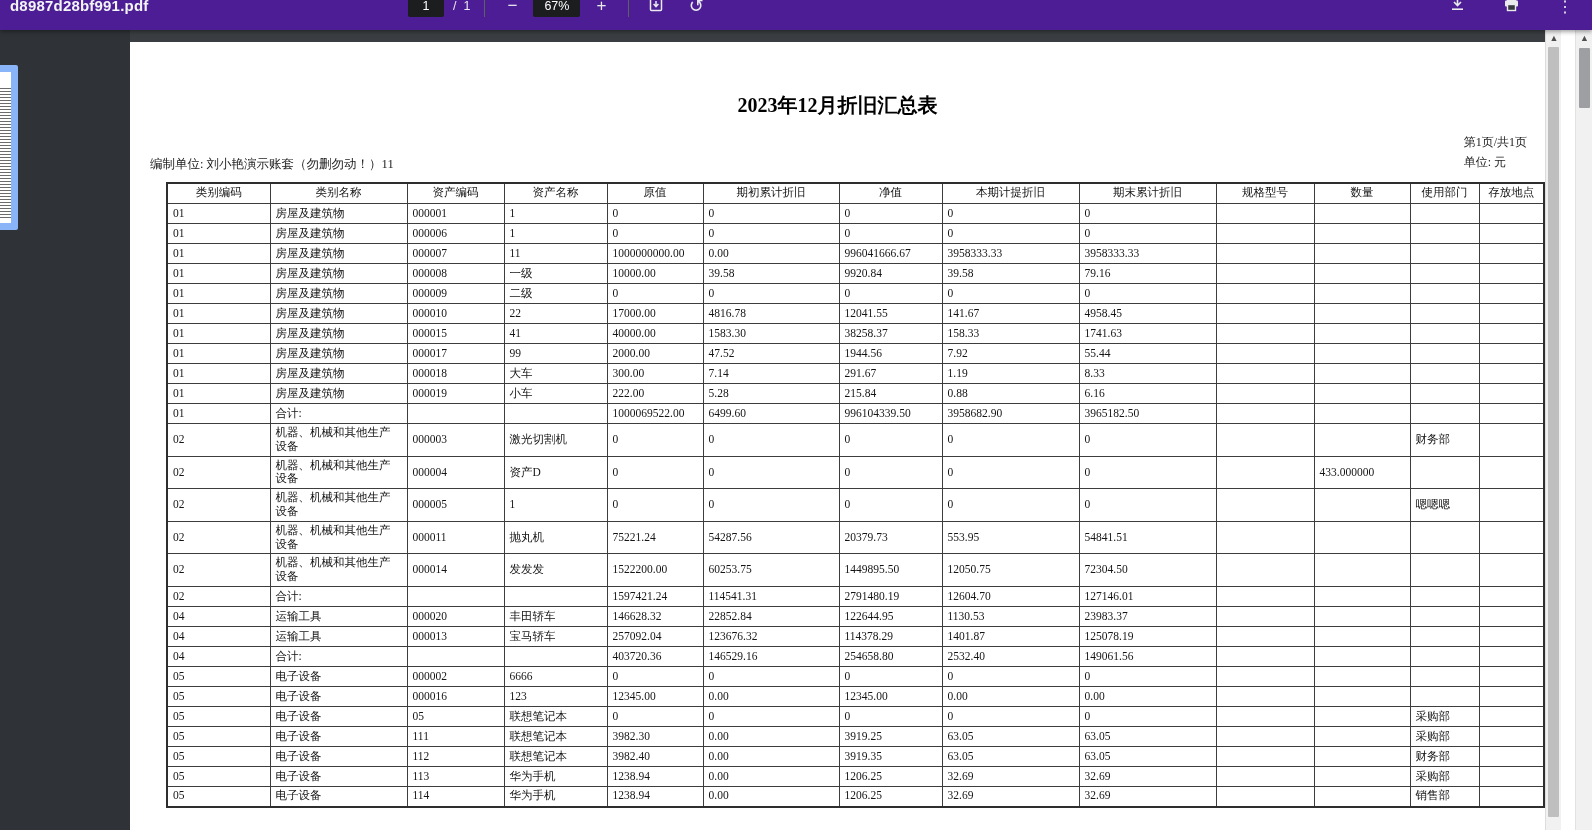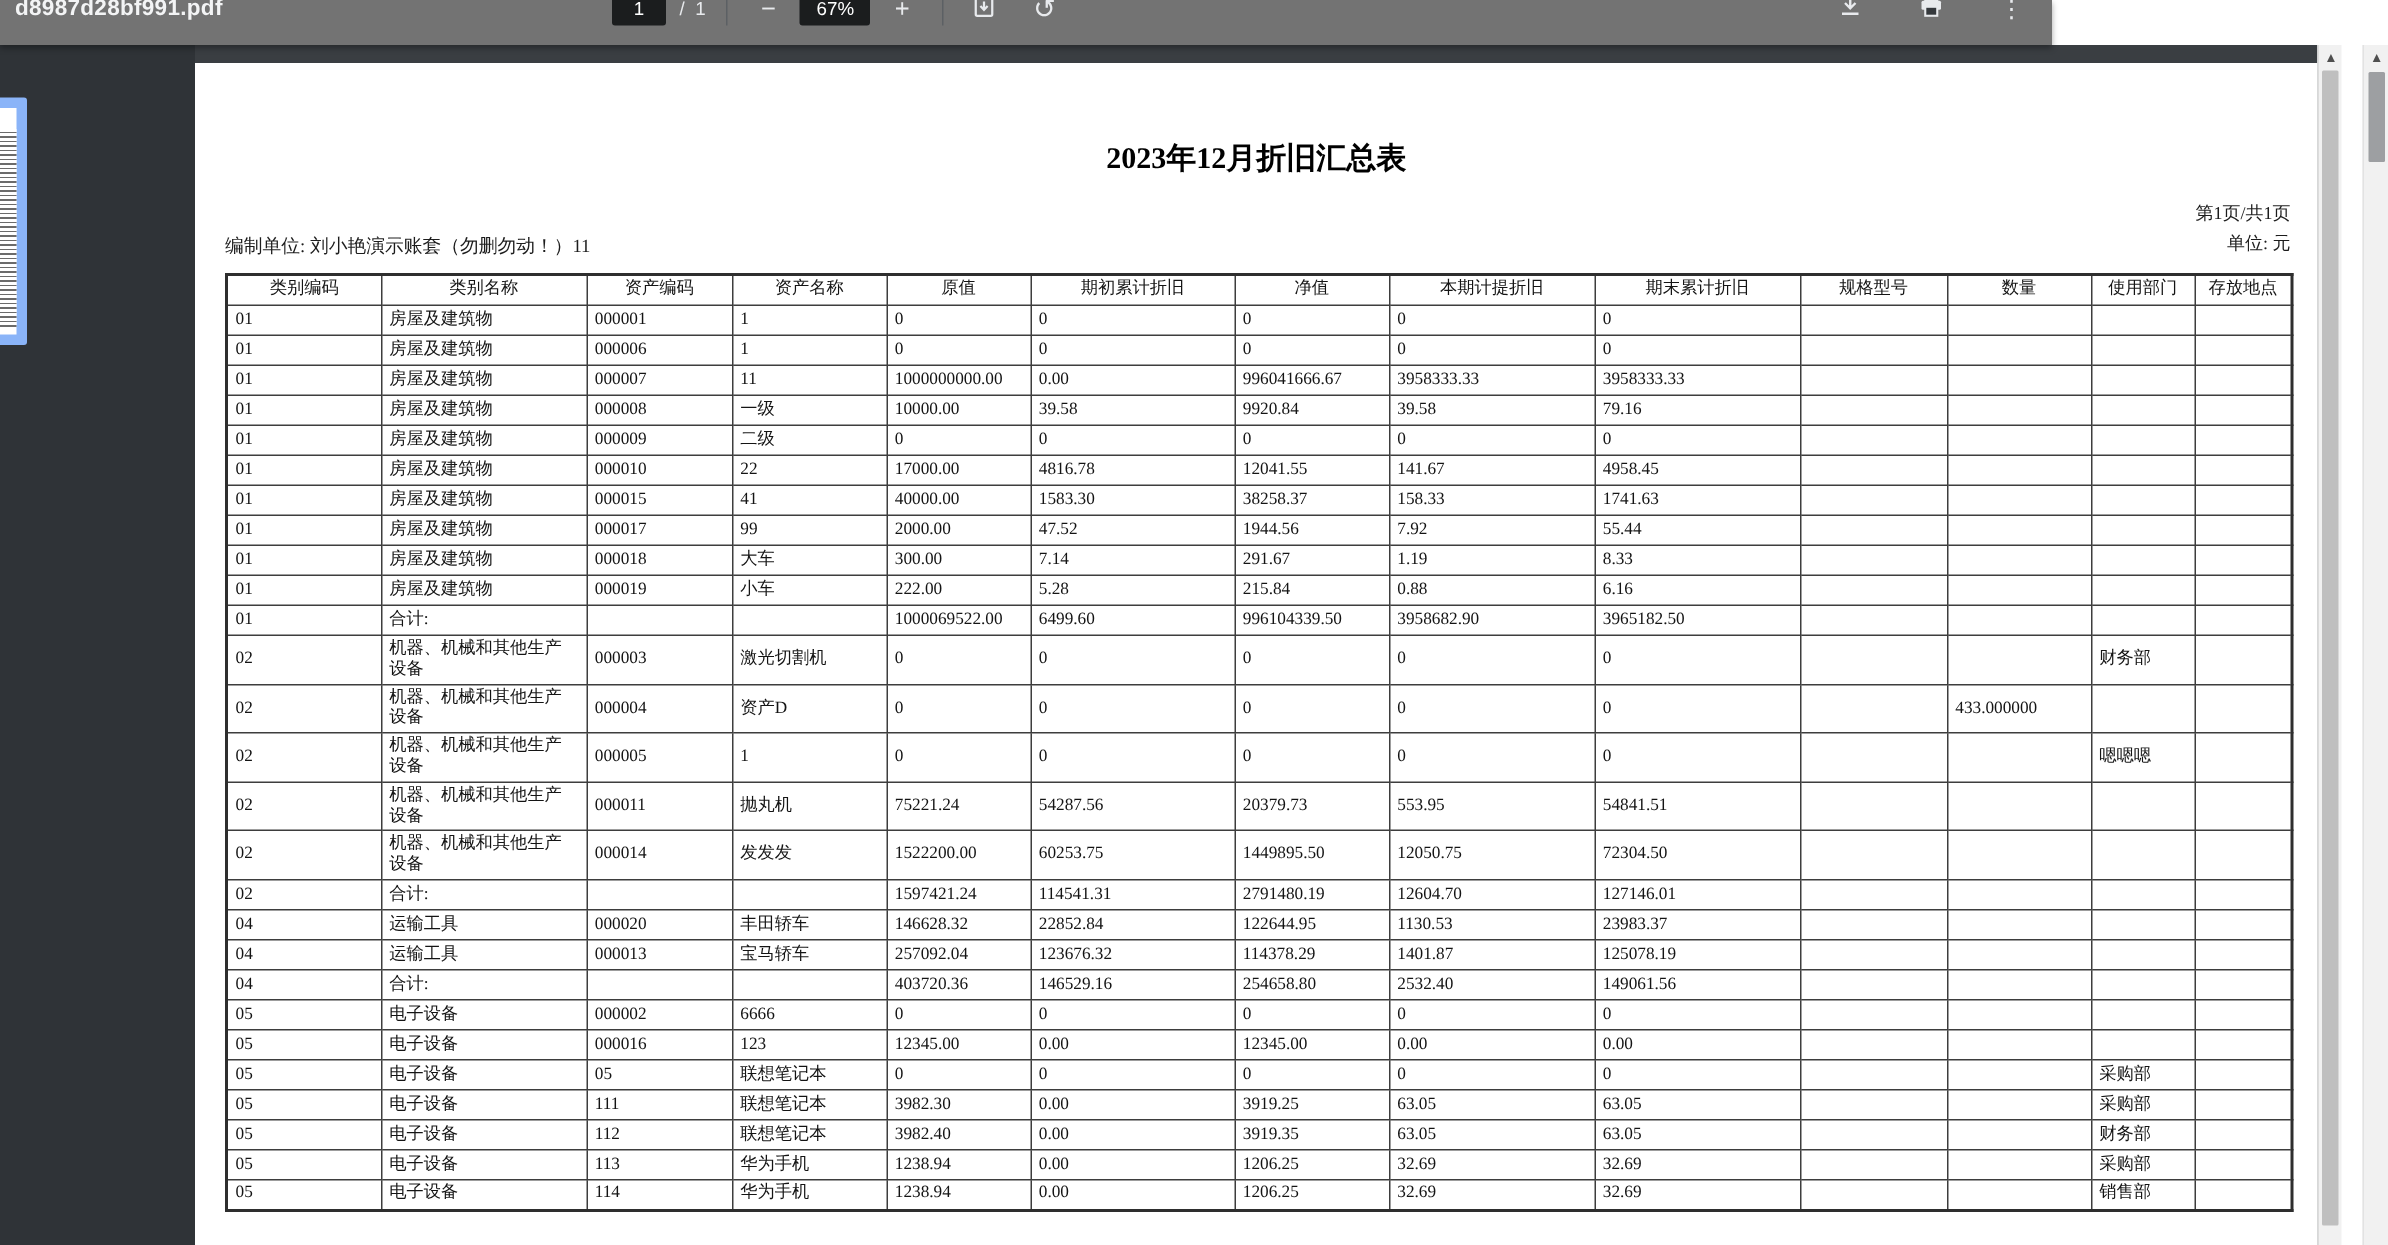--- a/index.html
+++ b/index.html
@@ -3,22 +3,22 @@
 <meta charset="utf-8">
 <style>
   * { box-sizing: border-box; }
   html,body { margin:0; padding:0; }
   body {
     width:1592px; height:830px; overflow:hidden; position:relative;
     background:#ffffff; font-family:"Liberation Sans", sans-serif;
   }
   
   .toolbar {
-    position:absolute; top:0; left:0; width:1368px; height:30px;
-    background:#737373; overflow:hidden; z-index:30;
+    position:absolute; top:0; left:0; width:1592px; height:30px;
+    background:#4c1d95; overflow:hidden; z-index:30;
     box-shadow:0 2px 4px rgba(0,0,0,.35);
   }
   .toolbar-inner { position:relative; height:48px; top:-18px; }
   .tb-left { position:absolute; left:10px; top:50%; transform:translateY(-50%); }
   .filename { color:#f3f4f5; font-size:15px; font-weight:bold; letter-spacing:.2px; }
   .tb-center { position:absolute; left:408px; top:50%; transform:translateY(-50%);
     display:flex; align-items:center; color:#e8eaed; font-size:12.5px; }
   .page-input {
     width:36px; height:22px; background:#1b1d1e; border:none; color:#fff;
     text-align:center; font-size:12.5px; border-radius:2px; outline:none;
@@ -59,25 +59,25 @@
   .page {
     position:absolute; top:12px; left:0; width:1415px; height:860px;
     background:#fff; color:#111;
     font-family:"Liberation Serif","DejaVu Serif",serif;
   }
   .doc-title { text-align:center; margin:50px 0 0 0; font-size:20px; font-weight:bold; color:#000; }
   .meta-row {
     display:flex; justify-content:space-between; align-items:flex-end;
     margin:14px 18px 0 20px; font-size:12.5px; color:#1c1c1c;
   }
-  .meta-right { text-align:right; font-size:12px; line-height:1.65; }
+  .meta-right { font-size:12px; line-height:1.65; }
   
   table.dep {
     border-collapse:collapse; table-layout:fixed;
-    margin:9px 18px 0 20px; width:1377px;
+    margin:9px 18px 0 36px; width:1377px;
     font-size:11.5px; color:#141414;
   }
   table.dep { border:2px solid #2e2e2e; }
   table.dep th, table.dep td {
     border:1px solid #3d3d3d; padding:2px 5px; height:20px;
     overflow:hidden; line-height:1.2; word-break:break-all;
   }
   table.dep th { font-weight:normal; text-align:center; height:21px; }
   table.dep td { text-align:left; }
   

